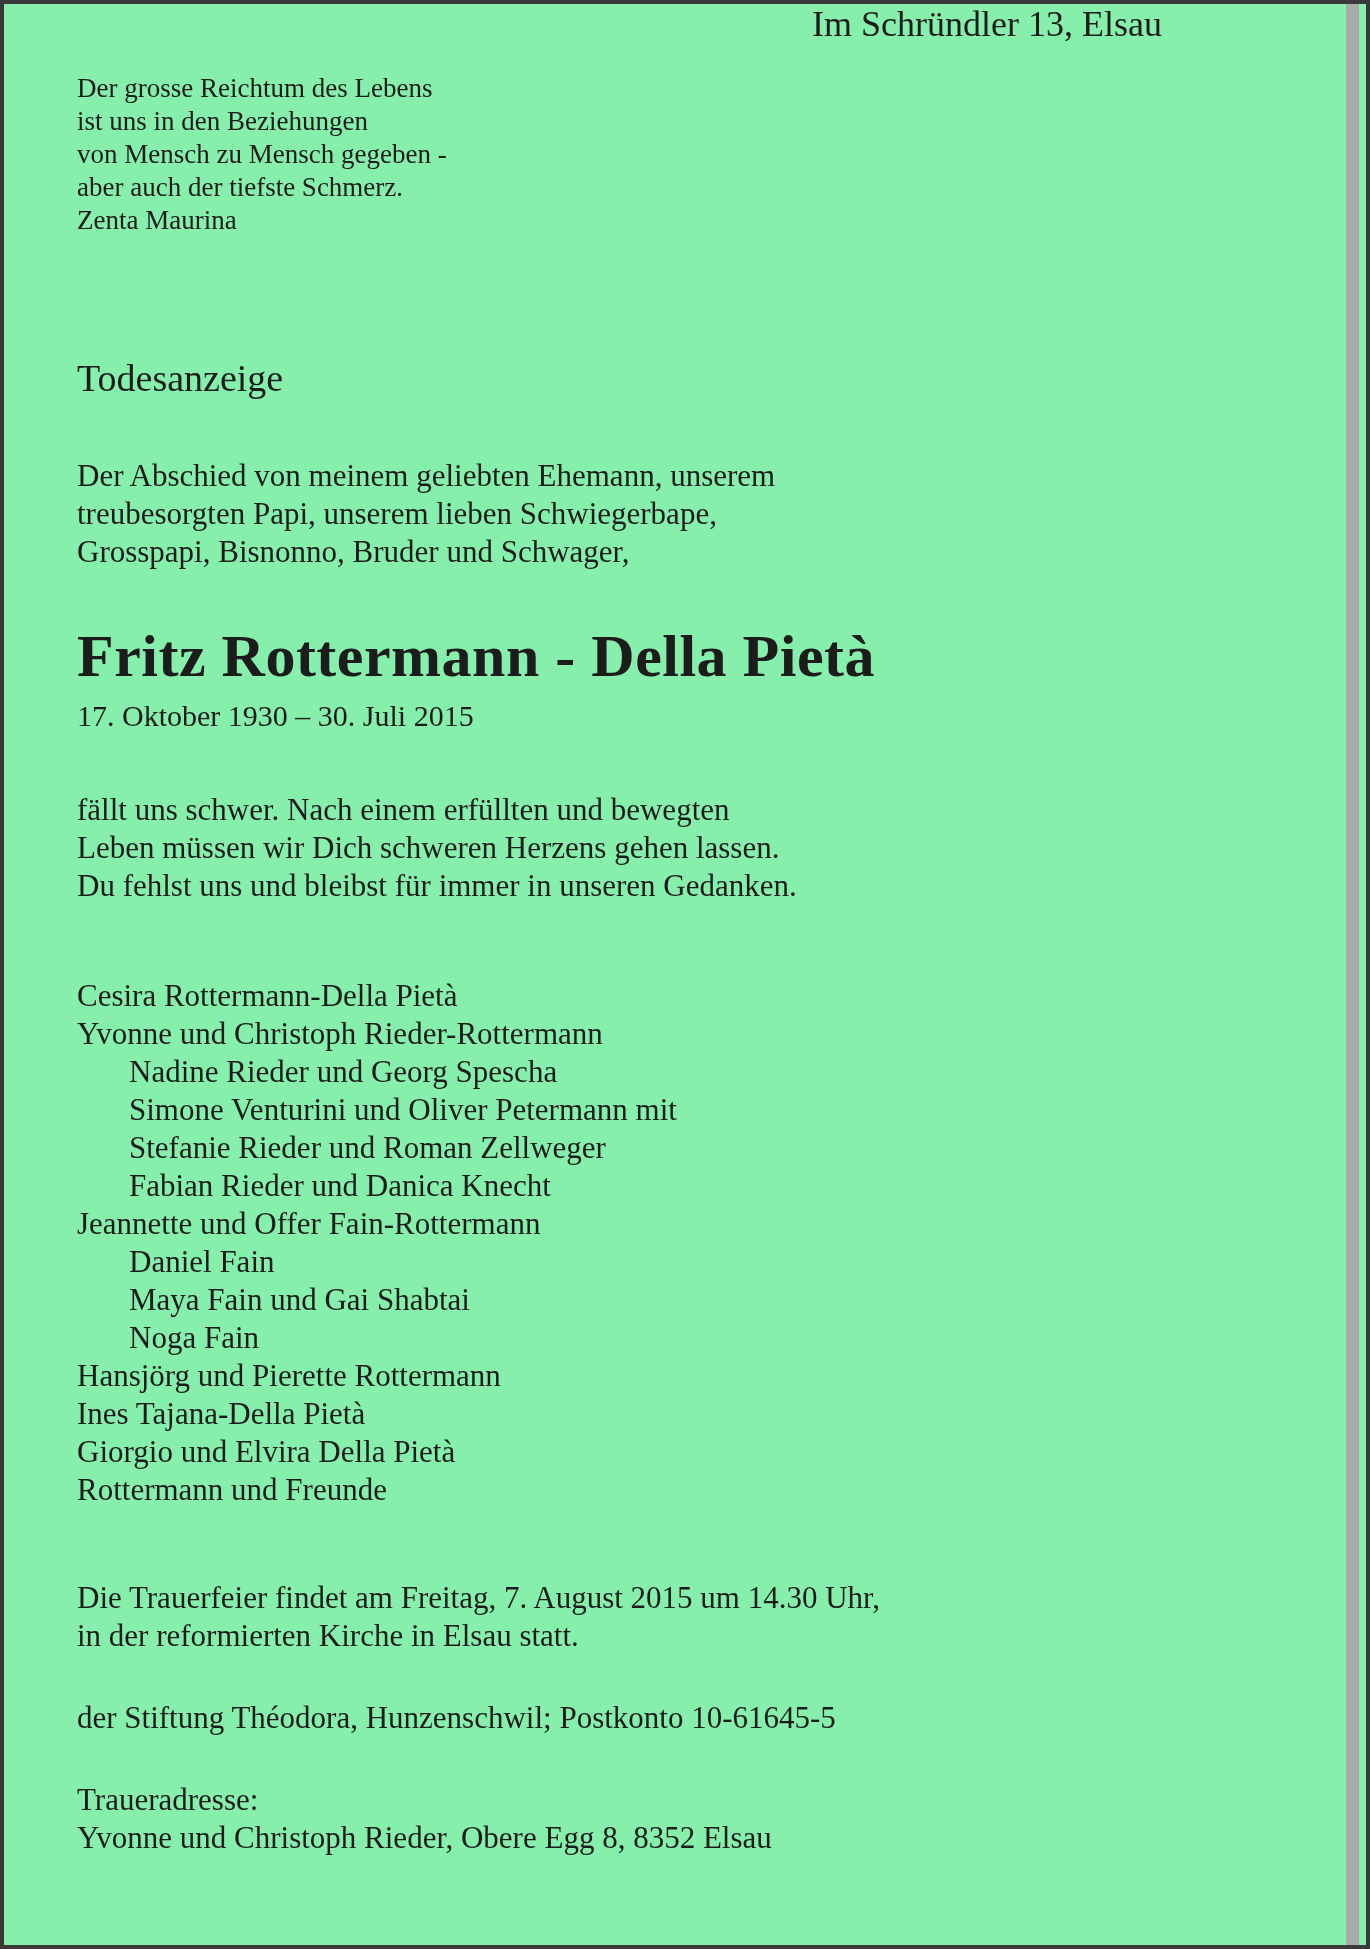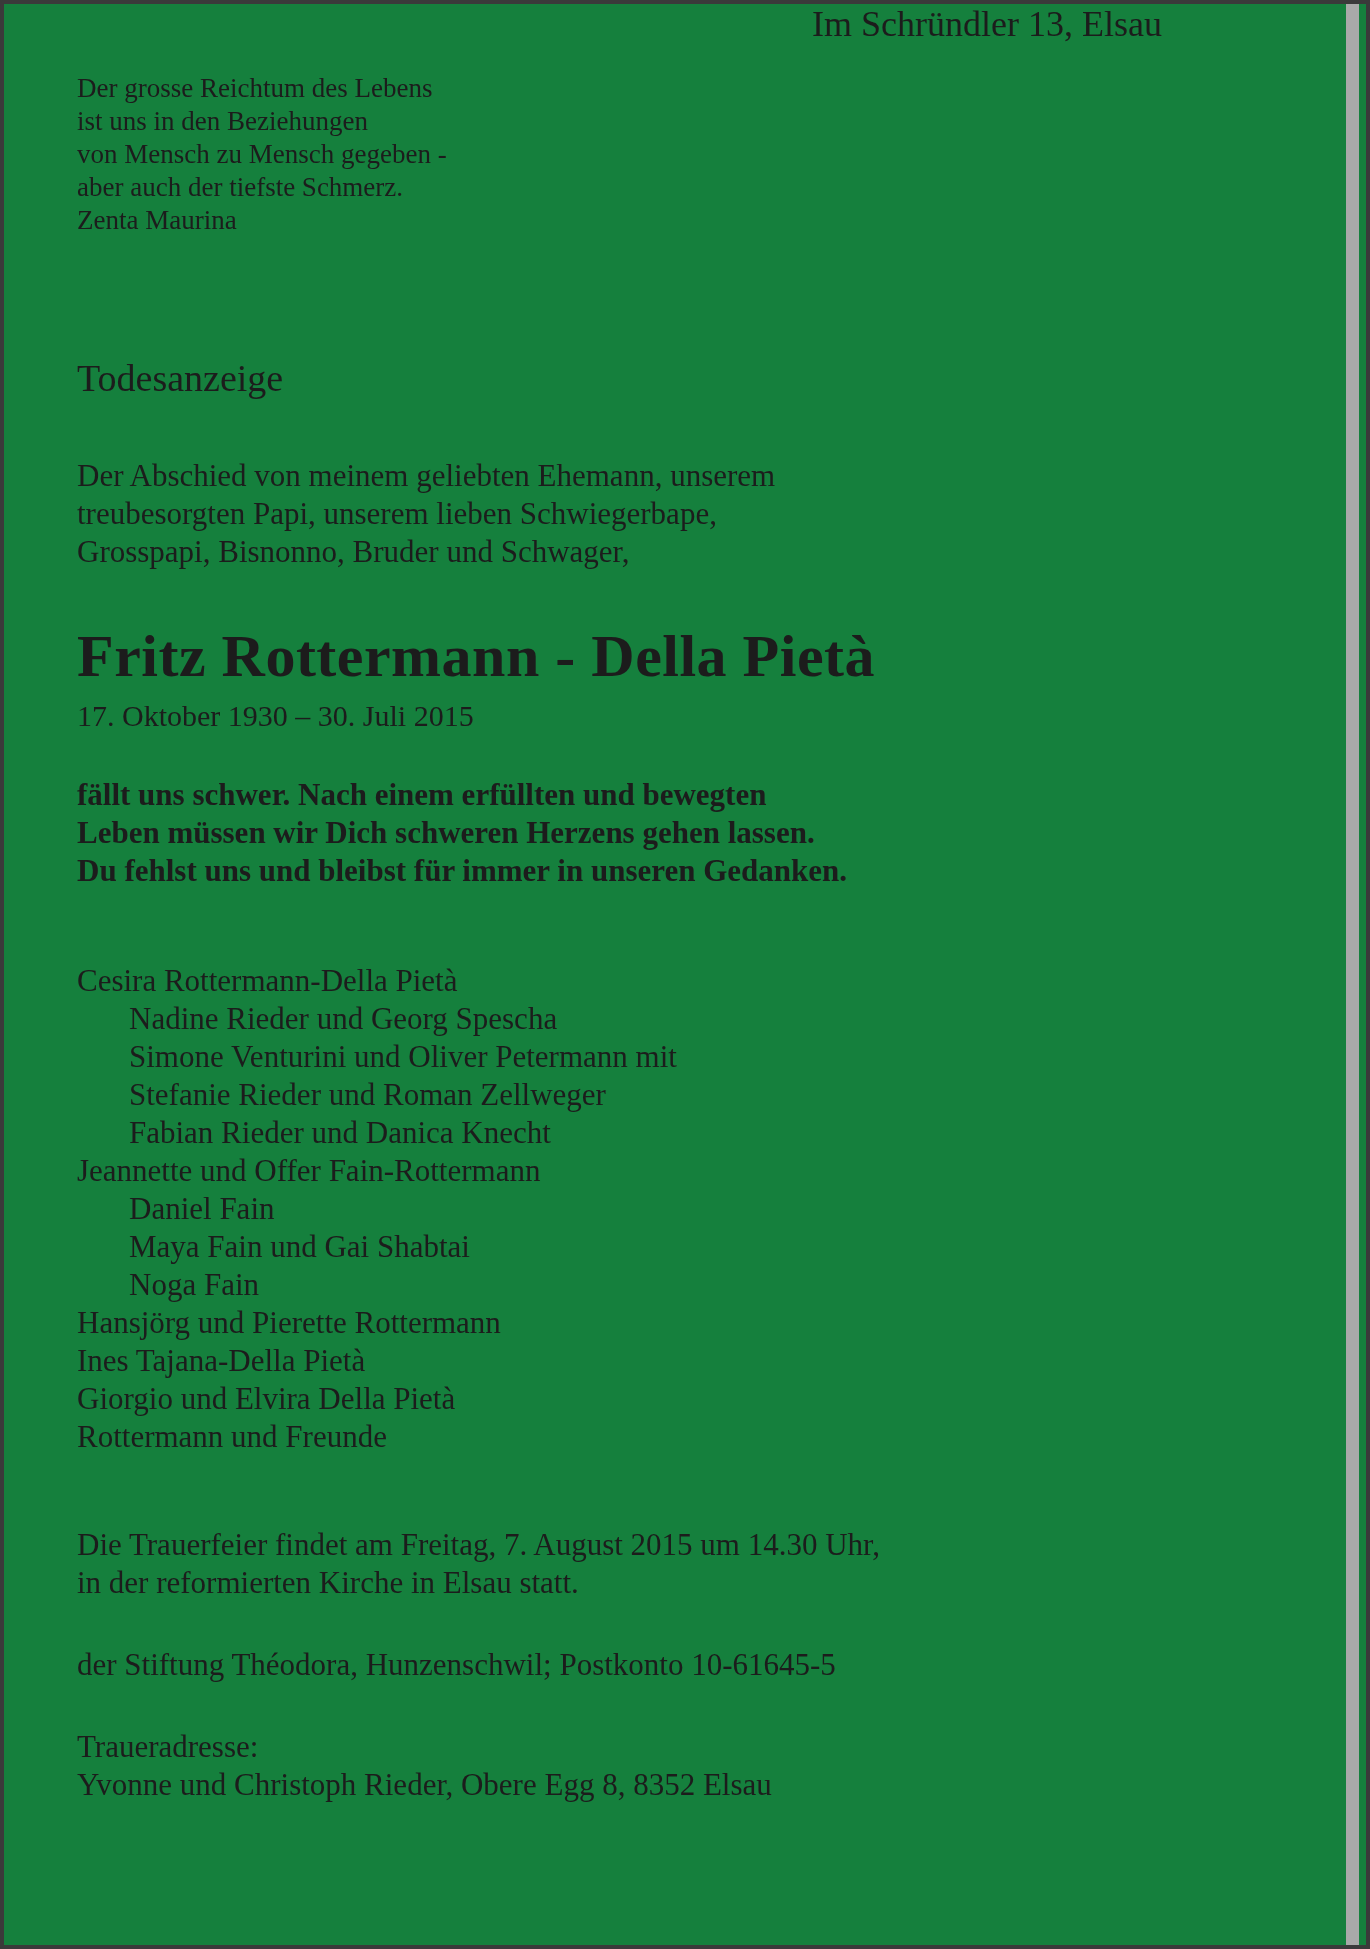--- a/index.html
+++ b/index.html
@@ -5,21 +5,21 @@
   html, body {
     margin: 0;
     padding: 0;
     background: #ffffff;
   }
   .page {
     position: relative;
     width: 1362px;
     height: 1941px;
     border: 4px solid #3a3a3a;
-    background: #15803d;
+    background: #86efac;
     color: #1c1c1c;
     font-family: "Liberation Serif", "DejaVu Serif", serif;
     overflow: hidden;
     box-sizing: content-box;
   }
   .scan-edge {
     position: absolute;
     top: 0;
     right: 7px;
     width: 13px;
@@ -64,24 +64,23 @@
     font-weight: 700;
     letter-spacing: 0.5px;
     white-space: nowrap;
   }
   .life-dates {
     margin-top: 6px;
     font-size: 30px;
     line-height: 38px;
   }
   .farewell {
-    margin-top: 41px;
+    margin-top: 56px;
     font-size: 31px;
     line-height: 38px;
-    font-weight: bold;
   }
   .mourners {
     margin-top: 72px;
     font-size: 31px;
     line-height: 38px;
   }
   .indent-0 { padding-left: 0; }
   .indent-1 { padding-left: 52px; }
   .indent-2 { padding-left: 165px; }
   .service {
@@ -130,20 +129,21 @@
     <div class="life-dates">17. Oktober 1930 – 30. Juli 2015</div>
 
     <div class="farewell">
       <div class="line">fällt uns schwer. Nach einem erfüllten und bewegten</div>
       <div class="line">Leben müssen wir Dich schweren Herzens gehen lassen.</div>
       <div class="line">Du fehlst uns und bleibst für immer in unseren Gedanken.</div>
     </div>
 
     <div class="mourners">
       <div class="line indent-0">Cesira Rottermann-Della Pietà</div>
+      <div class="line indent-0">Yvonne und Christoph Rieder-Rottermann</div>
       <div class="line indent-1">Nadine Rieder und Georg Spescha</div>
       <div class="line indent-1">Simone Venturini und Oliver Petermann mit</div>
       <div class="line indent-1">Stefanie Rieder und Roman Zellweger</div>
       <div class="line indent-1">Fabian Rieder und Danica Knecht</div>
       <div class="line indent-0">Jeannette und Offer Fain-Rottermann</div>
       <div class="line indent-1">Daniel Fain</div>
       <div class="line indent-1">Maya Fain und Gai Shabtai</div>
       <div class="line indent-1">Noga Fain</div>
       <div class="line indent-0">Hansjörg und Pierette Rottermann</div>
       <div class="line indent-0">Ines Tajana-Della Pietà</div>

